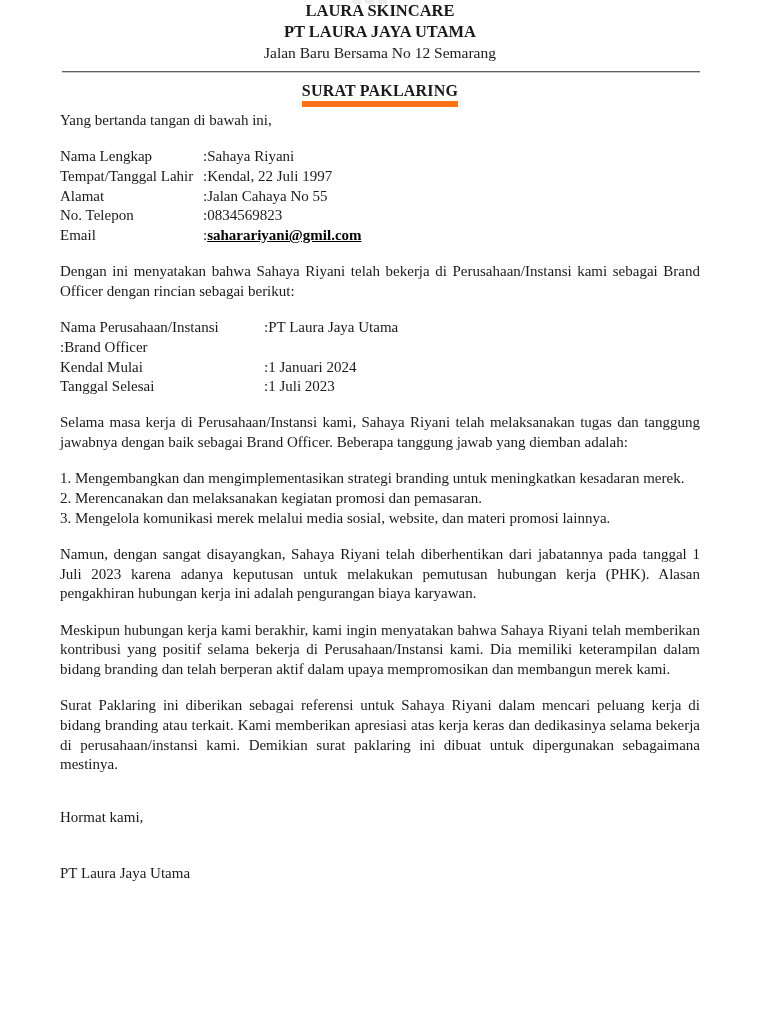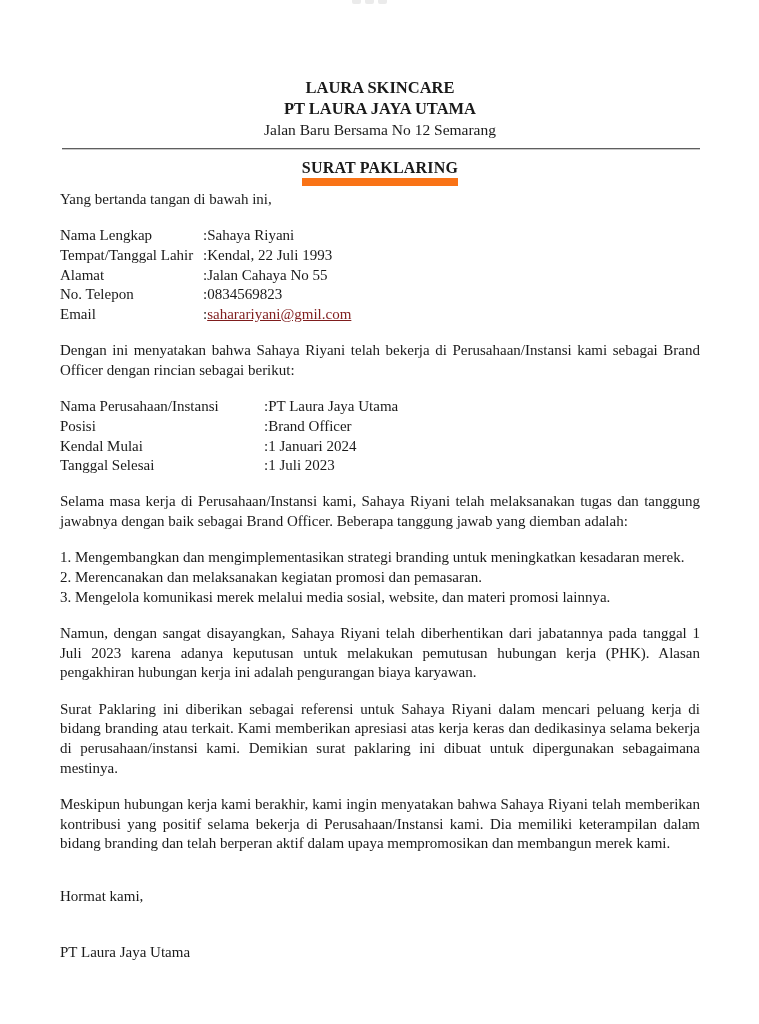--- a/index.html
+++ b/index.html
@@ -28,21 +28,20 @@
     display: flex;
     gap: 4px;
   }
   .top-dots .dot {
     width: 9px;
     height: 8px;
     border-radius: 2px;
     background: #ebebeb;
   }
   .letterhead {
-    padding-top: 77px;
     text-align: center;
   }
   .letterhead .brand,
   .letterhead .company {
     font-weight: bold;
     font-size: 16.5px;
     line-height: 21px;
   }
   .letterhead .address {
     font-size: 15.5px;
@@ -57,21 +56,21 @@
   }
   .doc-title {
     margin-top: 7px;
     text-align: center;
     font-size: 16px;
     line-height: 21px;
     font-weight: bold;
   }
   .doc-title span {
     display: inline-block;
-    border-bottom: 8px solid #f97316;
+    border-bottom: 6px solid #f97316;
     padding-bottom: 0px;
     letter-spacing: 0.2px;
   }
   .intro {
     margin-top: 4px;
   }
   .block {
     margin-top: 16.5px;
   }
   .para {
@@ -80,23 +79,24 @@
   }
   .kv-row {
     display: flex;
     align-items: flex-end;
   }
   .kv1 .kv-label { width: 143px; flex: 0 0 143px; }
   .kv2 .kv-label { width: 204px; flex: 0 0 204px; }
   .kv-sep { flex: 0 0 auto; }
   .kv-value { }
   a.email {
-    color: #7f1d1d;
+    color: #000000;
     text-decoration: underline;
     cursor: pointer;
+    font-weight: bold;
   }
   .list-item {
     text-align: justify;
   }
   .closing {
     margin-top: 33px;
   }
   .signature {
     margin-top: 36px;
   }
@@ -128,21 +128,21 @@
 
   <div class="block kv1">
     <div class="kv-row">
       <span class="kv-label">Nama Lengkap</span>
       <span class="kv-sep">:</span>
       <span class="kv-value">Sahaya Riyani</span>
     </div>
     <div class="kv-row">
       <span class="kv-label">Tempat/Tanggal Lahir</span>
       <span class="kv-sep">:</span>
-      <span class="kv-value">Kendal, 22 Juli 1993</span>
+      <span class="kv-value">Kendal, 22 Juli 1997</span>
     </div>
     <div class="kv-row">
       <span class="kv-label">Alamat</span>
       <span class="kv-sep">:</span>
       <span class="kv-value">Jalan Cahaya No 55</span>
     </div>
     <div class="kv-row">
       <span class="kv-label">No. Telepon</span>
       <span class="kv-sep">:</span>
       <span class="kv-value">0834569823</span>
@@ -156,21 +156,20 @@
 
   <div class="para">Dengan ini menyatakan bahwa Sahaya Riyani telah bekerja di Perusahaan/Instansi kami sebagai Brand Officer dengan rincian sebagai berikut:</div>
 
   <div class="block kv2">
     <div class="kv-row">
       <span class="kv-label">Nama Perusahaan/Instansi</span>
       <span class="kv-sep">:</span>
       <span class="kv-value">PT Laura Jaya Utama</span>
     </div>
     <div class="kv-row">
-      <span class="kv-label">Posisi</span>
       <span class="kv-sep">:</span>
       <span class="kv-value">Brand Officer</span>
     </div>
     <div class="kv-row">
       <span class="kv-label">Kendal Mulai</span>
       <span class="kv-sep">:</span>
       <span class="kv-value">1 Januari 2024</span>
     </div>
     <div class="kv-row">
       <span class="kv-label">Tanggal Selesai</span>
@@ -182,21 +181,21 @@
   <div class="para">Selama masa kerja di Perusahaan/Instansi kami, Sahaya Riyani telah melaksanakan tugas dan tanggung jawabnya dengan baik sebagai Brand Officer. Beberapa tanggung jawab yang diemban adalah:</div>
 
   <div class="block">
     <div class="list-item">1. Mengembangkan dan mengimplementasikan strategi branding untuk meningkatkan kesadaran merek.</div>
     <div class="list-item">2. Merencanakan dan melaksanakan kegiatan promosi dan pemasaran.</div>
     <div class="list-item">3. Mengelola komunikasi merek melalui media sosial, website, dan materi promosi lainnya.</div>
   </div>
 
   <div class="para">Namun, dengan sangat disayangkan, Sahaya Riyani telah diberhentikan dari jabatannya pada tanggal 1 Juli 2023 karena adanya keputusan untuk melakukan pemutusan hubungan kerja (PHK). Alasan pengakhiran hubungan kerja ini adalah pengurangan biaya karyawan.</div>
 
+  <div class="para">Meskipun hubungan kerja kami berakhir, kami ingin menyatakan bahwa Sahaya Riyani telah memberikan kontribusi yang positif selama bekerja di Perusahaan/Instansi kami. Dia memiliki keterampilan dalam bidang branding dan telah berperan aktif dalam upaya mempromosikan dan membangun merek kami.</div>
+
   <div class="para">Surat Paklaring ini diberikan sebagai referensi untuk Sahaya Riyani dalam mencari peluang kerja di bidang branding atau terkait. Kami memberikan apresiasi atas kerja keras dan dedikasinya selama bekerja di perusahaan/instansi kami. Demikian surat paklaring ini dibuat untuk dipergunakan sebagaimana mestinya.</div>
 
-  <div class="para">Meskipun hubungan kerja kami berakhir, kami ingin menyatakan bahwa Sahaya Riyani telah memberikan kontribusi yang positif selama bekerja di Perusahaan/Instansi kami. Dia memiliki keterampilan dalam bidang branding dan telah berperan aktif dalam upaya mempromosikan dan membangun merek kami.</div>
-
   <div class="closing">Hormat kami,</div>
 
   <div class="signature">PT Laura Jaya Utama</div>
 
 </div>
 
 </body></html>

